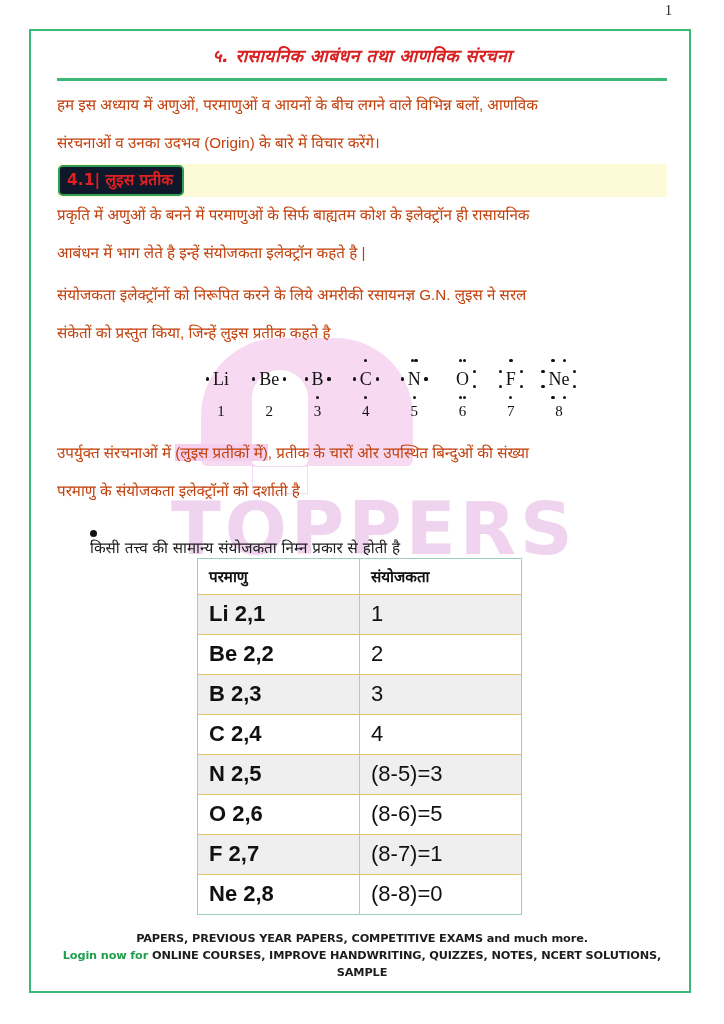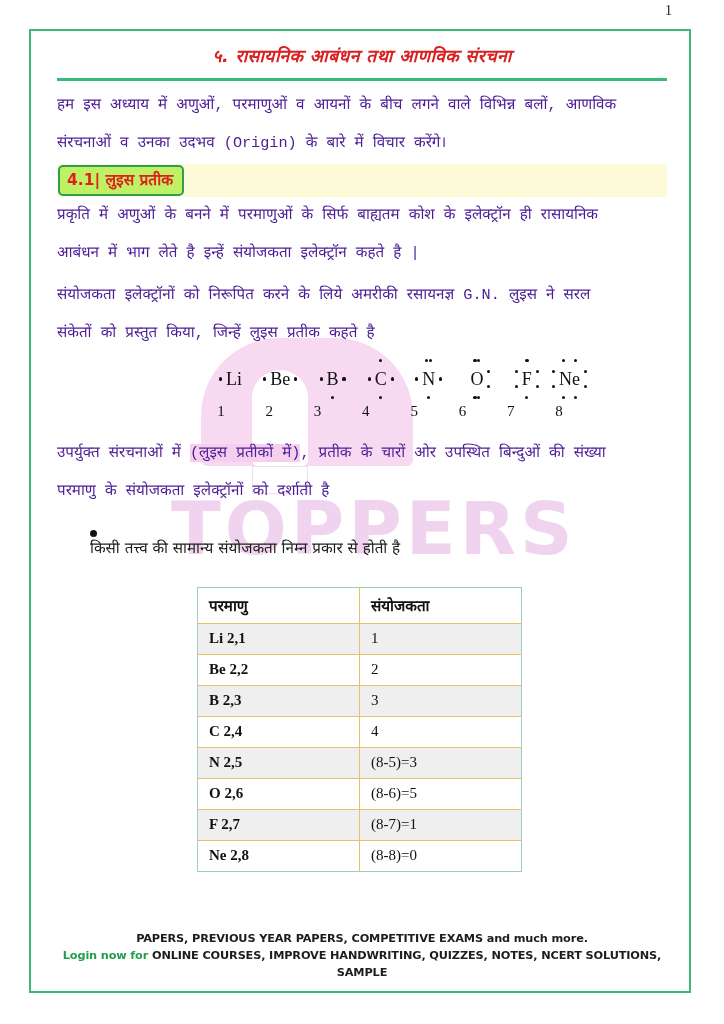--- a/index.html
+++ b/index.html
@@ -128,23 +128,23 @@
     left: 57px;
     top: 78px;
     width: 610px;
     height: 2.5px;
     background: #3cb878;
   }
 
   
   .para {
     position: absolute;
-    font-family: Liberation Mono, monospace;
+    font-family: Liberation Sans, sans-serif;
     font-size: 15.2px;
-    color: #4c1d95;
+    color: #c2410c;
     line-height: 38px;
     width: 610px;
     left: 57px;
   }
   .para .ln { display: block; white-space: nowrap; }
 
   #para-intro { top: 86px; }
 
   
   #section-band {
@@ -155,21 +155,21 @@
     height: 33px;
     background: #fdfbd7;
   }
   #section-heading {
     position: absolute;
     left: 58px;
     top: 165px;
     padding: 2px 9px 3px 7px;
     border: 2px solid #2f9e52;
     border-radius: 5px;
-    background: #bef264;
+    background: #0f172a;
     font-family: "DejaVu Sans", sans-serif;
     font-size: 15.5px;
     font-weight: bold;
     color: #e02020;
     white-space: nowrap;
     line-height: 22px;
   }
 
   #para-valence { top: 196px; }
   #para-gn-lewis { top: 276px; }
@@ -186,21 +186,21 @@
     justify-content: space-between;
     align-items: flex-end;
     height: 30px;
   }
   .lewis-sym {
     position: relative;
     font-family: "Liberation Serif", "DejaVu Serif", serif;
     font-size: 18px;
     color: #111111;
     width: 42px;
-    text-align: right;
+    text-align: center;
     height: 26px;
     line-height: 26px;
   }
   .lewis-sym .el { position: relative; display: inline-block; }
   .d {
     position: absolute;
     width: 3.2px;
     height: 3.2px;
     border-radius: 50%;
     background: #111111;
@@ -258,28 +258,27 @@
   
   #valency-table {
     position: absolute;
     left: 197px;
     top: 558px;
     width: 325px;
     border-collapse: collapse;
     border: 1px solid #9ccfbe;
     background: #ffffff;
     table-layout: fixed;
-    margin-top: 29px;
   }
   #valency-table td, #valency-table th {
     border-right: 1px solid #e3c26a;
     border-bottom: 1px solid #e3c26a;
     padding: 6px 9px 7px 11px;
-    font-family: Liberation Serif, serif;
-    font-size: 15px;
+    font-family: Liberation Sans, sans-serif;
+    font-size: 22px;
     color: #111111;
     height: 22px;
     vertical-align: middle;
     box-sizing: border-box;
   }
   #valency-table td:last-child, #valency-table th:last-child {
     border-right: none;
   }
   #valency-table th {
     font-family: "DejaVu Sans", sans-serif;

